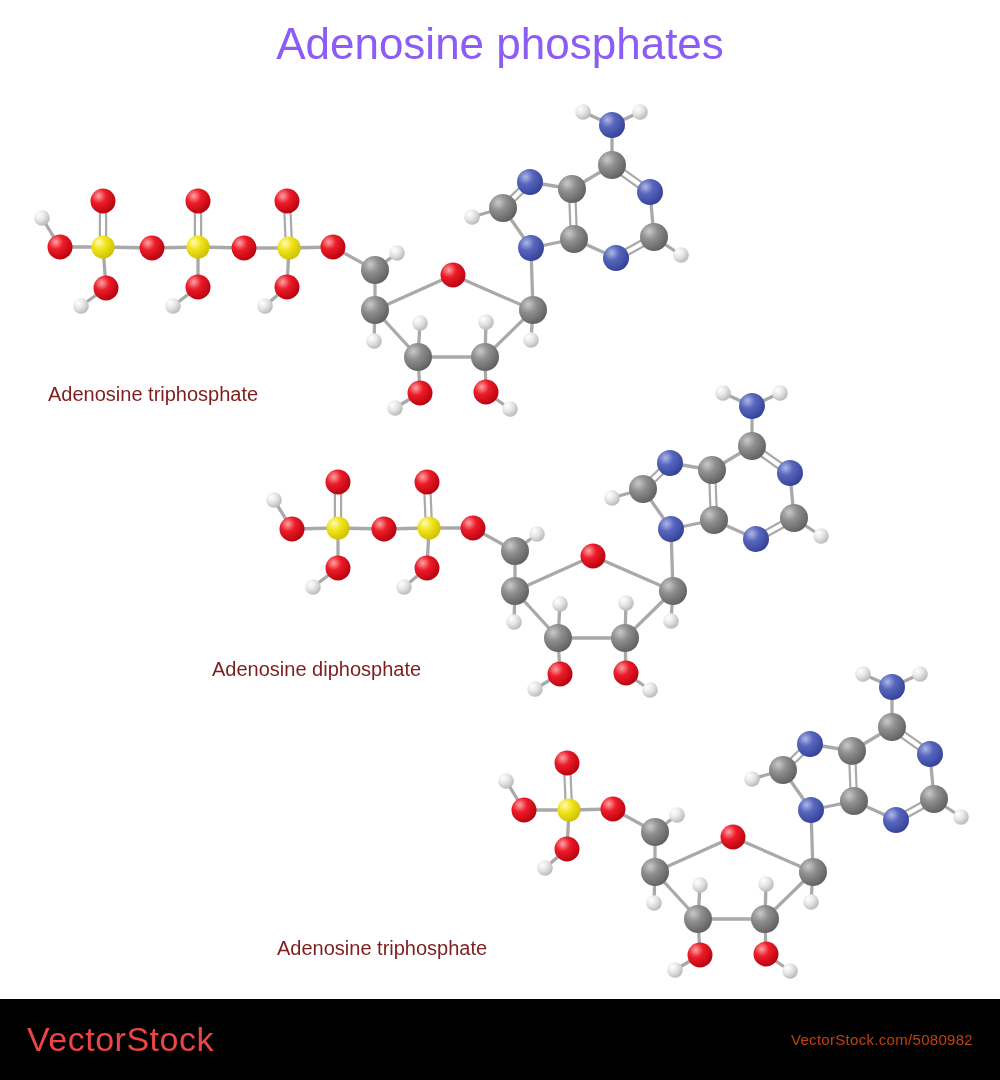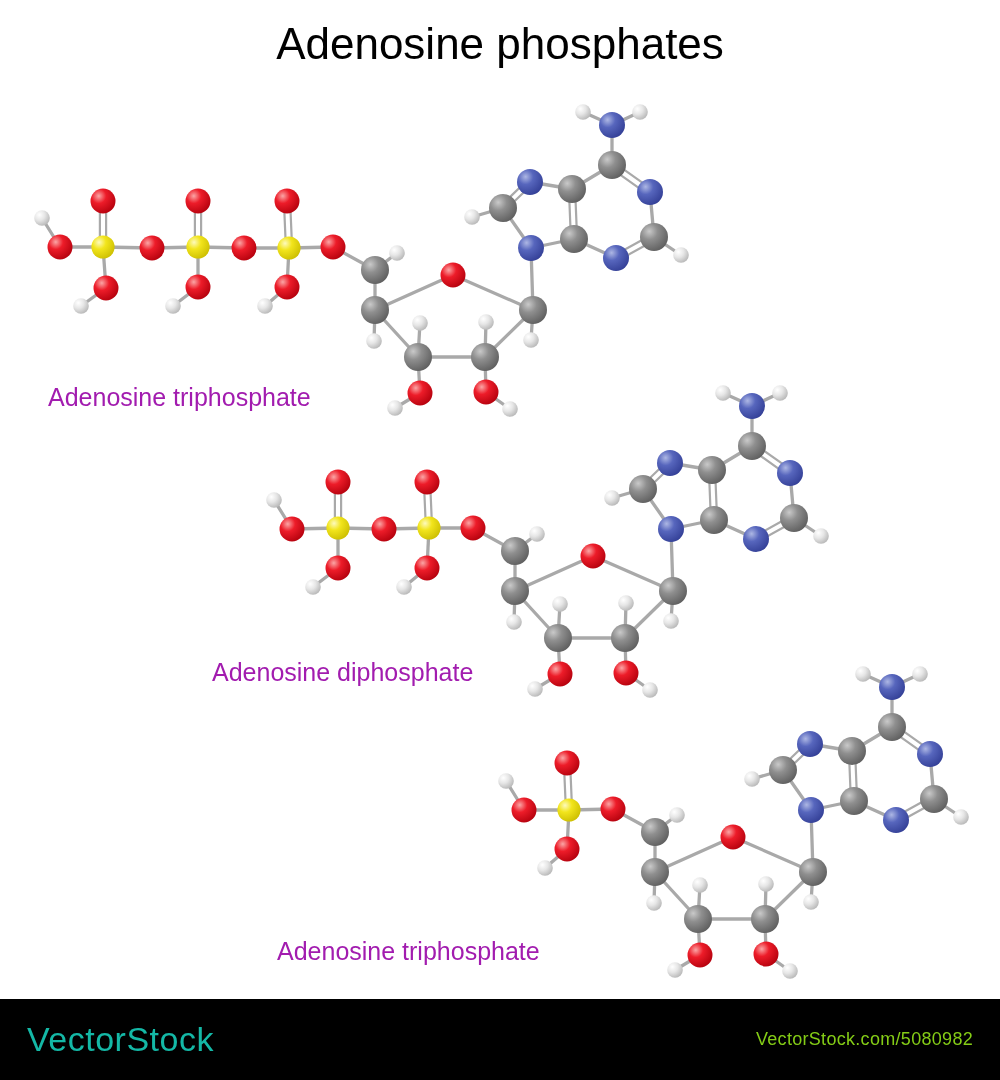--- a/index.html
+++ b/index.html
@@ -2,36 +2,36 @@
 <html><head>
 <meta charset="utf-8">
 <style>
   html,body{margin:0;padding:0;background:#ffffff;}
   .canvas{
     position:relative;width:1000px;height:1080px;background:#ffffff;
     font-family:"Liberation Sans", sans-serif;overflow:hidden;
   }
   .page-title{
     position:absolute;top:19px;left:0;width:1000px;text-align:center;
-    font-size:44px;color:#000000;letter-spacing:0px;
+    font-size:44px;color:#8b5cf6;letter-spacing:0px;
   }
   .mol-label{
-    position:absolute;font-size:25px;color:#a21caf;white-space:nowrap;
+    position:absolute;font-size:20px;color:#7f1d1d;white-space:nowrap;
   }
   .label-atp{left:48px;top:383px;}
   .label-adp{left:189px;top:658px;margin-left:23px;}
   .label-amp{left:277px;top:937px;}
   #mol-svg{position:absolute;left:0;top:0;}
   .footer-bar{
     position:absolute;left:0;top:999px;width:1000px;height:81px;
     background:#000000;display:flex;align-items:center;justify-content:space-between;
     box-sizing:border-box;padding:0 27px;
   }
-  .footer-brand{color:#14b8a6;font-size:34px;letter-spacing:0.5px;}
-  .footer-url{color:#84cc16;font-size:18px;letter-spacing:0.3px;}
+  .footer-brand{color:#ef4444;font-size:34px;letter-spacing:0.5px;}
+  .footer-url{color:#c2410c;font-size:15px;letter-spacing:0.3px;}
 </style>
 </head>
 <body>
 
 <div class="canvas">
 
   <svg id="mol-svg" width="1000" height="999" viewBox="0 0 1000 999">
     <defs>
       <radialGradient id="grad-O" cx="0.33" cy="0.3" r="0.78">
         <stop offset="0%" stop-color="#fba5a5"></stop>

